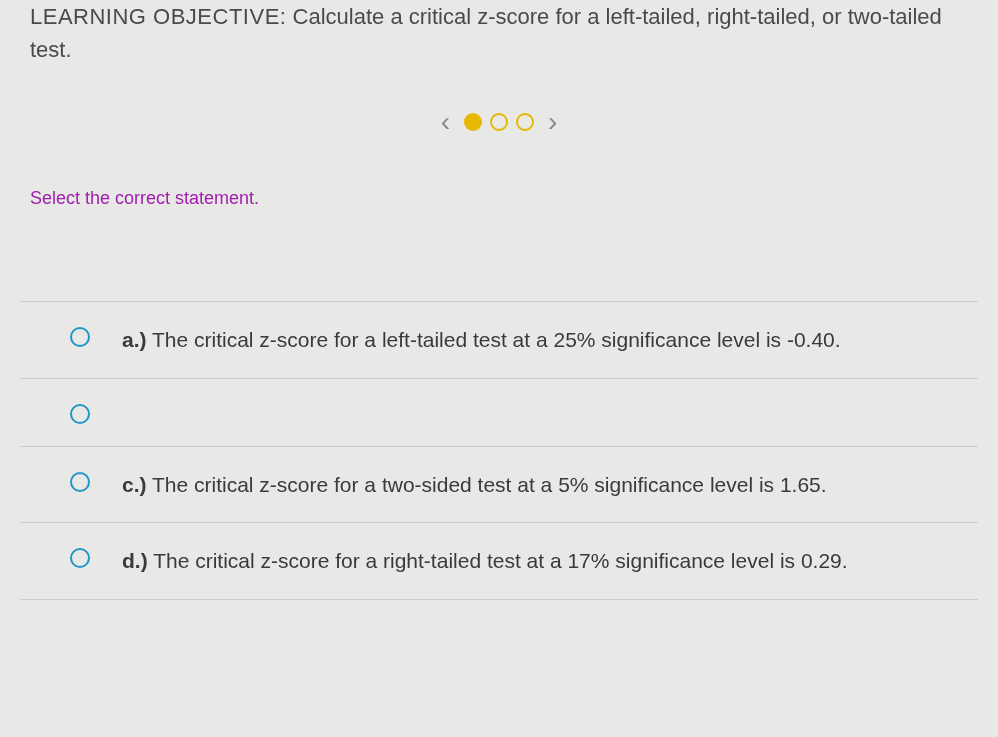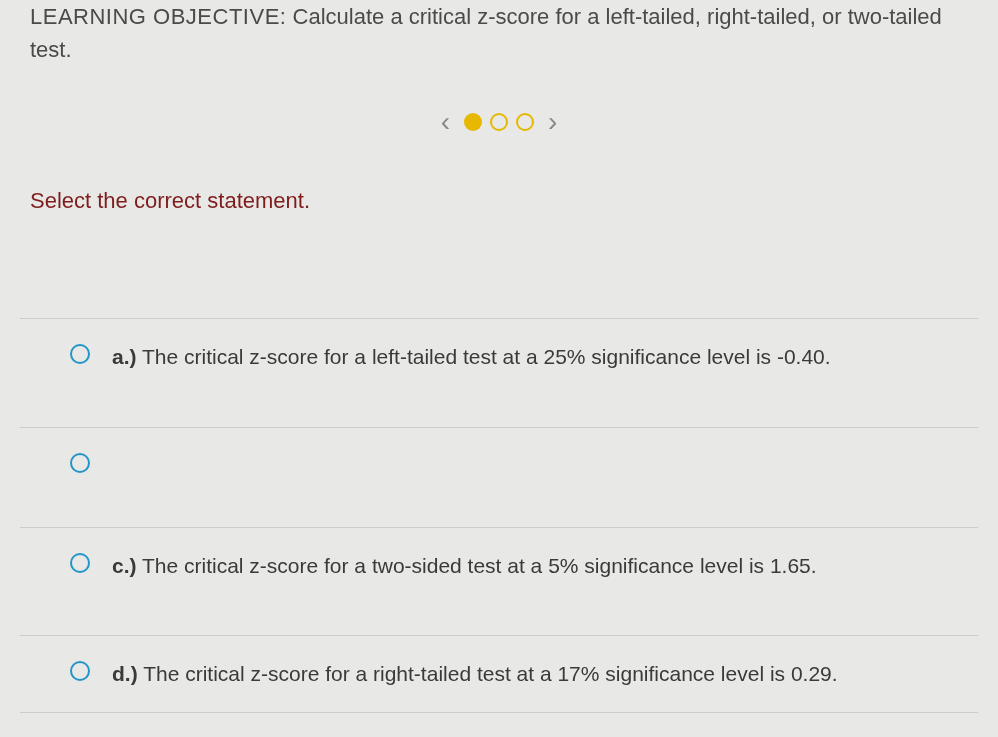--- a/index.html
+++ b/index.html
@@ -64,37 +64,36 @@
     .dot-ring {
       border: 2.5px solid #e6b800;
       background: transparent;
     }
     .dot-ring-partial {
       border: 2.5px solid #e6b800;
       background: transparent;
       position: relative;
     }
     .prompt {
-      font-size: 22px;
-      color: #7f1d1d;
-      margin-bottom: 72px;
+      font-size: 18px;
+      color: #a21caf;
+      margin-bottom: 92px;
       padding-left: 10px;
     }
     .options {
       display: flex;
       flex-direction: column;
     }
     .option {
       display: flex;
       align-items: flex-start;
-      gap: 22px;
+      gap: 32px;
       padding: 22px 30px 22px 50px;
       border-top: 1px solid #ccc;
       cursor: pointer;
-      margin-top: 32px;
     }
     .option:last-child {
       border-bottom: 1px solid #ccc;
     }
     .radio {
       width: 20px;
       height: 20px;
       border: 2px solid #2196c9;
       border-radius: 50%;
       flex-shrink: 0;

